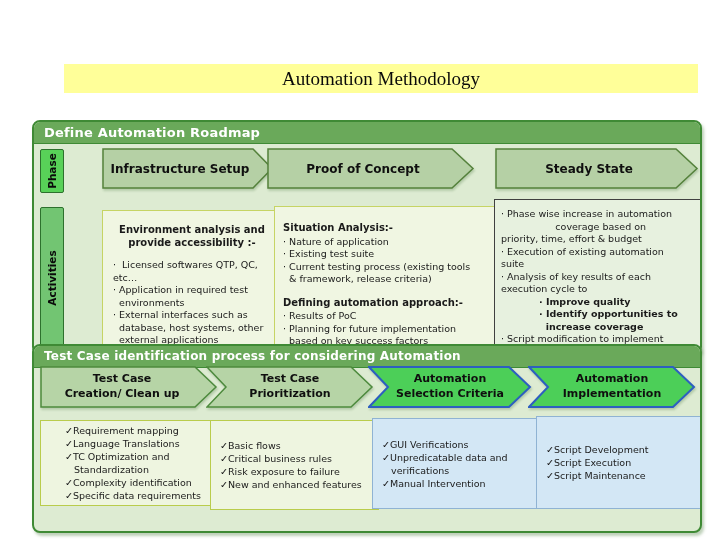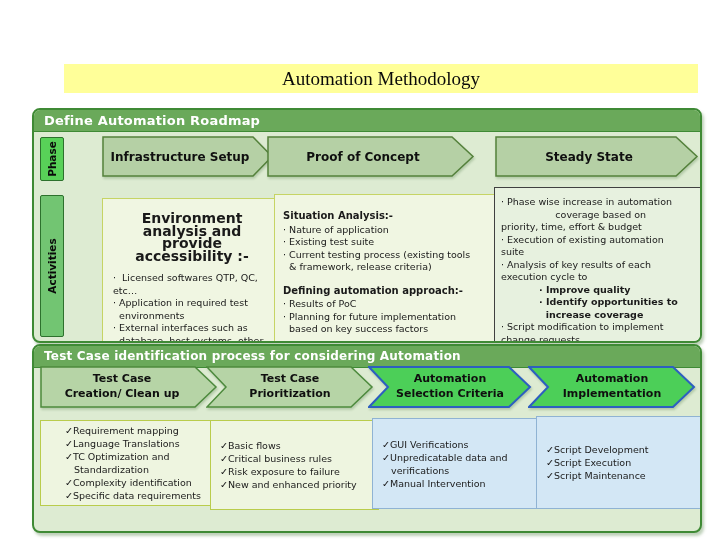--- a/index.html
+++ b/index.html
@@ -29,21 +29,21 @@
     font-family:"Liberation Serif","DejaVu Serif",serif;
     font-size:19px;color:#0a0a0a;
   }
 
   
   .panel{
     background:#ddebd2;border:2px solid #3f8a35;border-radius:8px;
     box-shadow:2px 3px 3px rgba(110,150,100,0.45);
     overflow:hidden;
   }
-  .panel-roadmap{left:32px;top:108px;width:666px;height:231px;}
+  .panel-roadmap{left:32px;top:120px;width:666px;height:231px;}
   .panel-testcase{left:32px;top:344px;width:666px;height:185px;}
   .panel-header{
     height:21px;background:#6aa95a;border-bottom:1px solid #3f8a35;
     color:#ffffff;font-weight:bold;font-size:13px;line-height:21px;
     padding-left:10px;letter-spacing:0.2px;
   }
   .panel-header.small{font-size:12px;}
 
   
   .vlabel{border:1px solid #2d712d;border-radius:2px;}
@@ -65,21 +65,21 @@
   }
   .chev-lg .chev-text{font-size:12px;padding-right:16px;}
   .chev-sm .chev-text{font-size:11px;line-height:1.35;white-space:pre-wrap;padding-right:14px;}
   .chev-sm.notch .chev-text{padding-left:14px;}
 
   
   .note{position:absolute;font-size:9.5px;line-height:12.5px;color:#1a1a1a;}
   .note .pre{white-space:pre-wrap;}
   .note-green{background:#f0f6e2;border:1.5px solid #c6d464;}
   .note-b1{left:68px;top:88px;width:158px;height:137px;padding:13px 6px 0 10px;}
-  .note-b1 .note-head{font-weight:bold;font-size:14px;text-align:center;margin-bottom:10px;}
+  .note-b1 .note-head{font-weight:bold;font-size:10px;text-align:center;margin-bottom:10px;}
   .note-b2{left:240px;top:84px;width:208px;height:144px;padding:15px 4px 0 8px;}
   .note-b2 .note-head{font-weight:bold;font-size:10px;margin:0 0 1px 0;}
   .note-b2 .gap{height:11px;}
   .note-b3{left:460px;top:77px;width:204px;height:150px;background:#e7f1df;
     border:1px solid #404040;padding:8px 2px 0 6px;}
   .note-b3 .bold-ind{font-weight:bold;padding-left:38px;}
 
   
   .check{position:absolute;font-size:9.5px;line-height:13px;color:#1a1a1a;
     display:flex;flex-direction:column;justify-content:center;padding:0 4px 0 9px;}
@@ -207,21 +207,21 @@
 ✓Language Translations
 ✓TC Optimization and
    Standardization
 ✓Complexity identification
 ✓Specific data requirements</div>
     </div>
     <div class="check check-green check-g2">
       <div class="pre">✓Basic flows
 ✓Critical business rules
 ✓Risk exposure to failure
-✓New and enhanced priority</div>
+✓New and enhanced features</div>
     </div>
     <div class="check check-blue check-bl1">
       <div class="pre">✓GUI Verifications
 ✓Unpredicatable data and
    verifications
 ✓Manual Intervention</div>
     </div>
     <div class="check check-blue check-bl2">
       <div class="pre">✓Script Development
 ✓Script Execution

